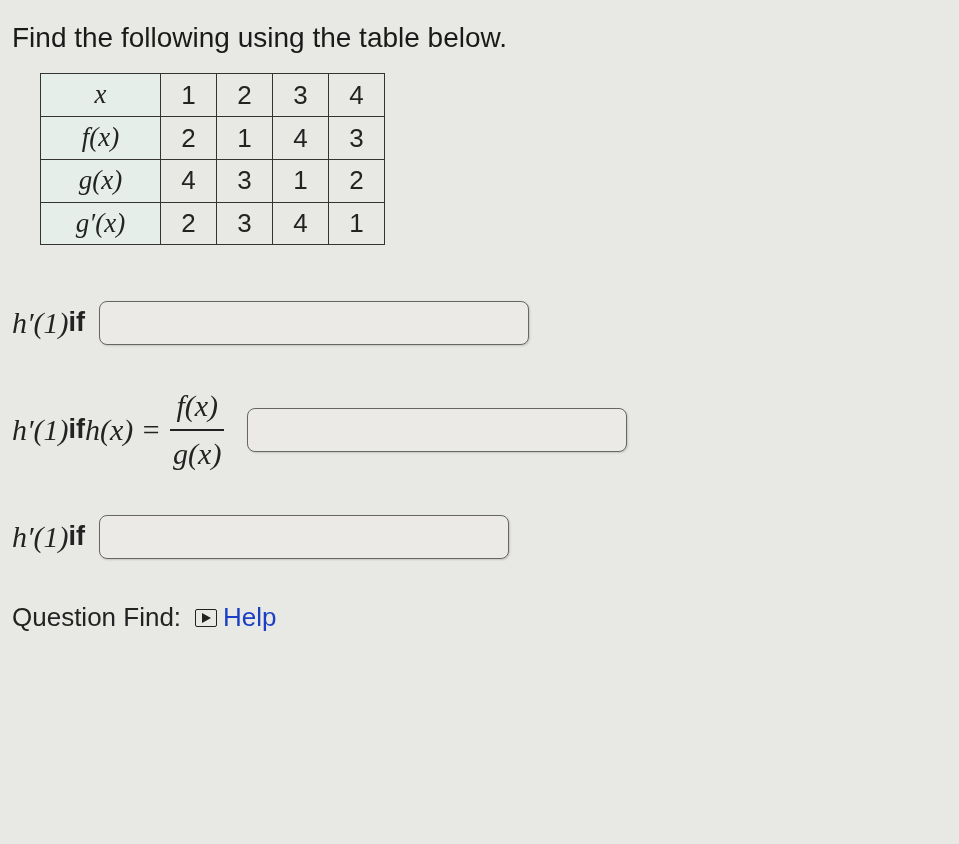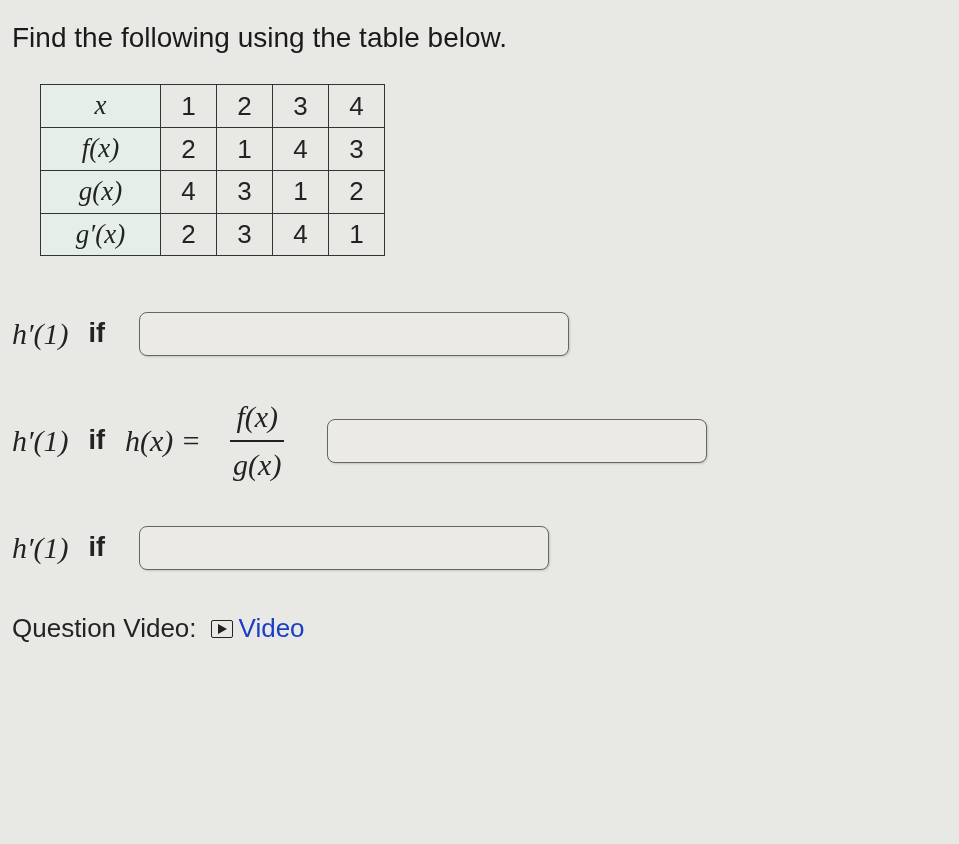--- a/index.html
+++ b/index.html
@@ -6,21 +6,21 @@
     body {
       font-family: Arial, Helvetica, sans-serif;
       background: #e8e8e4;
       color: #232323;
       padding: 18px 12px;
       font-size: 26px;
       line-height: 1.4;
     }
     .prompt-text {
       font-size: 28px;
-      margin-bottom: 27px;
+      margin-bottom: 16px;
       font-weight: 400;
       color: #1a1a1a;
     }
     .tbl {
       border-collapse: collapse;
       margin-left: 28px;
       margin-bottom: 56px;
     }
     .tbl td {
       border: 1.5px solid #333;
@@ -37,21 +37,20 @@
       font-family: 'Times New Roman', serif;
       font-size: 27px;
     }
     .qrow {
       margin: 24px 0 40px 0;
       display: flex;
       align-items: center;
       font-family: 'Times New Roman', serif;
       font-size: 30px;
       font-style: italic;
-      gap: 20px;
     }
     .qrow .upright { font-style: normal; font-family: Arial, sans-serif; font-size: 27px; font-weight: bold; }
     .frac {
       display: inline-flex;
       flex-direction: column;
       align-items: center;
       vertical-align: middle;
       margin: 0 6px;
     }
     .frac .num { border-bottom: 2px solid #222; padding: 0 6px 2px; }
@@ -152,22 +151,22 @@
   <input class="ans-box" style="min-width: 380px;" type="text" value="">
 </div>
 
 <div class="qrow">
   <span>h′(1)</span>
   <span class="upright"> if </span>
   <input class="ans-box" style="min-width: 410px;" type="text" value="">
 </div>
 
 <div class="qhelp">
-  <span>Question Video:</span>
+  <span>Question Find:</span>
   <span class="video-link">
     <span class="play-icon">
       <svg width="10" height="10" viewBox="0 0 10 10">
           <polygon points="1,0 10,5 1,10" fill="#222"></polygon>
         </svg>
     </span>
-    <span>Video</span>
+    <span>Help</span>
   </span>
 </div>
 
 </body></html>

